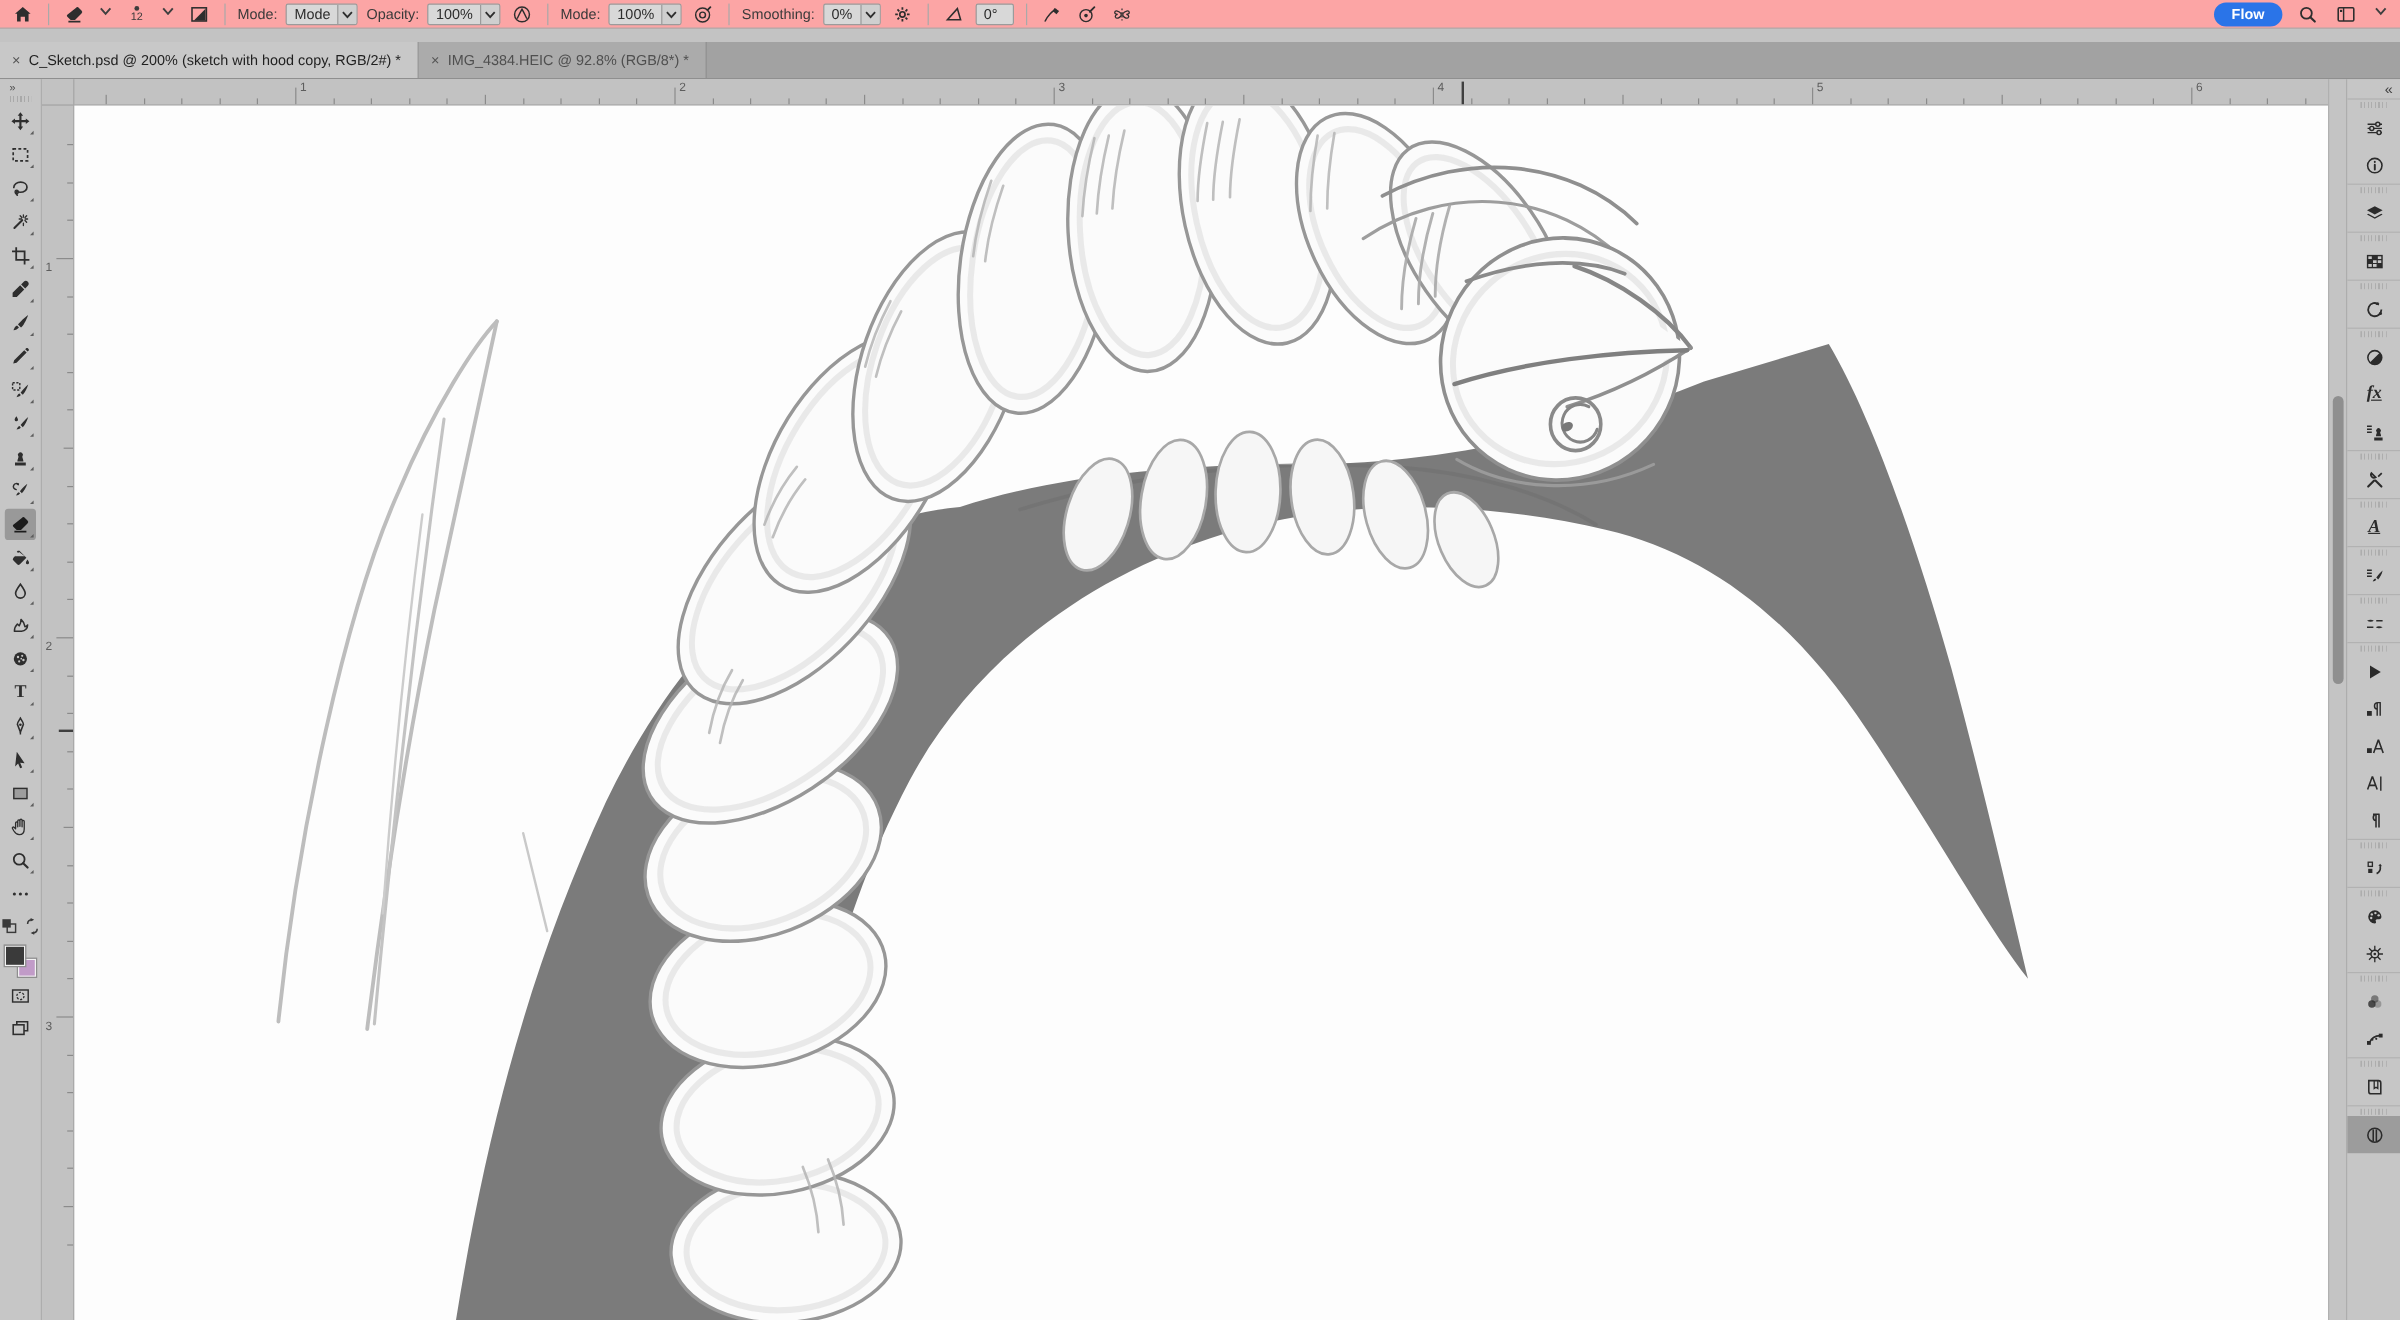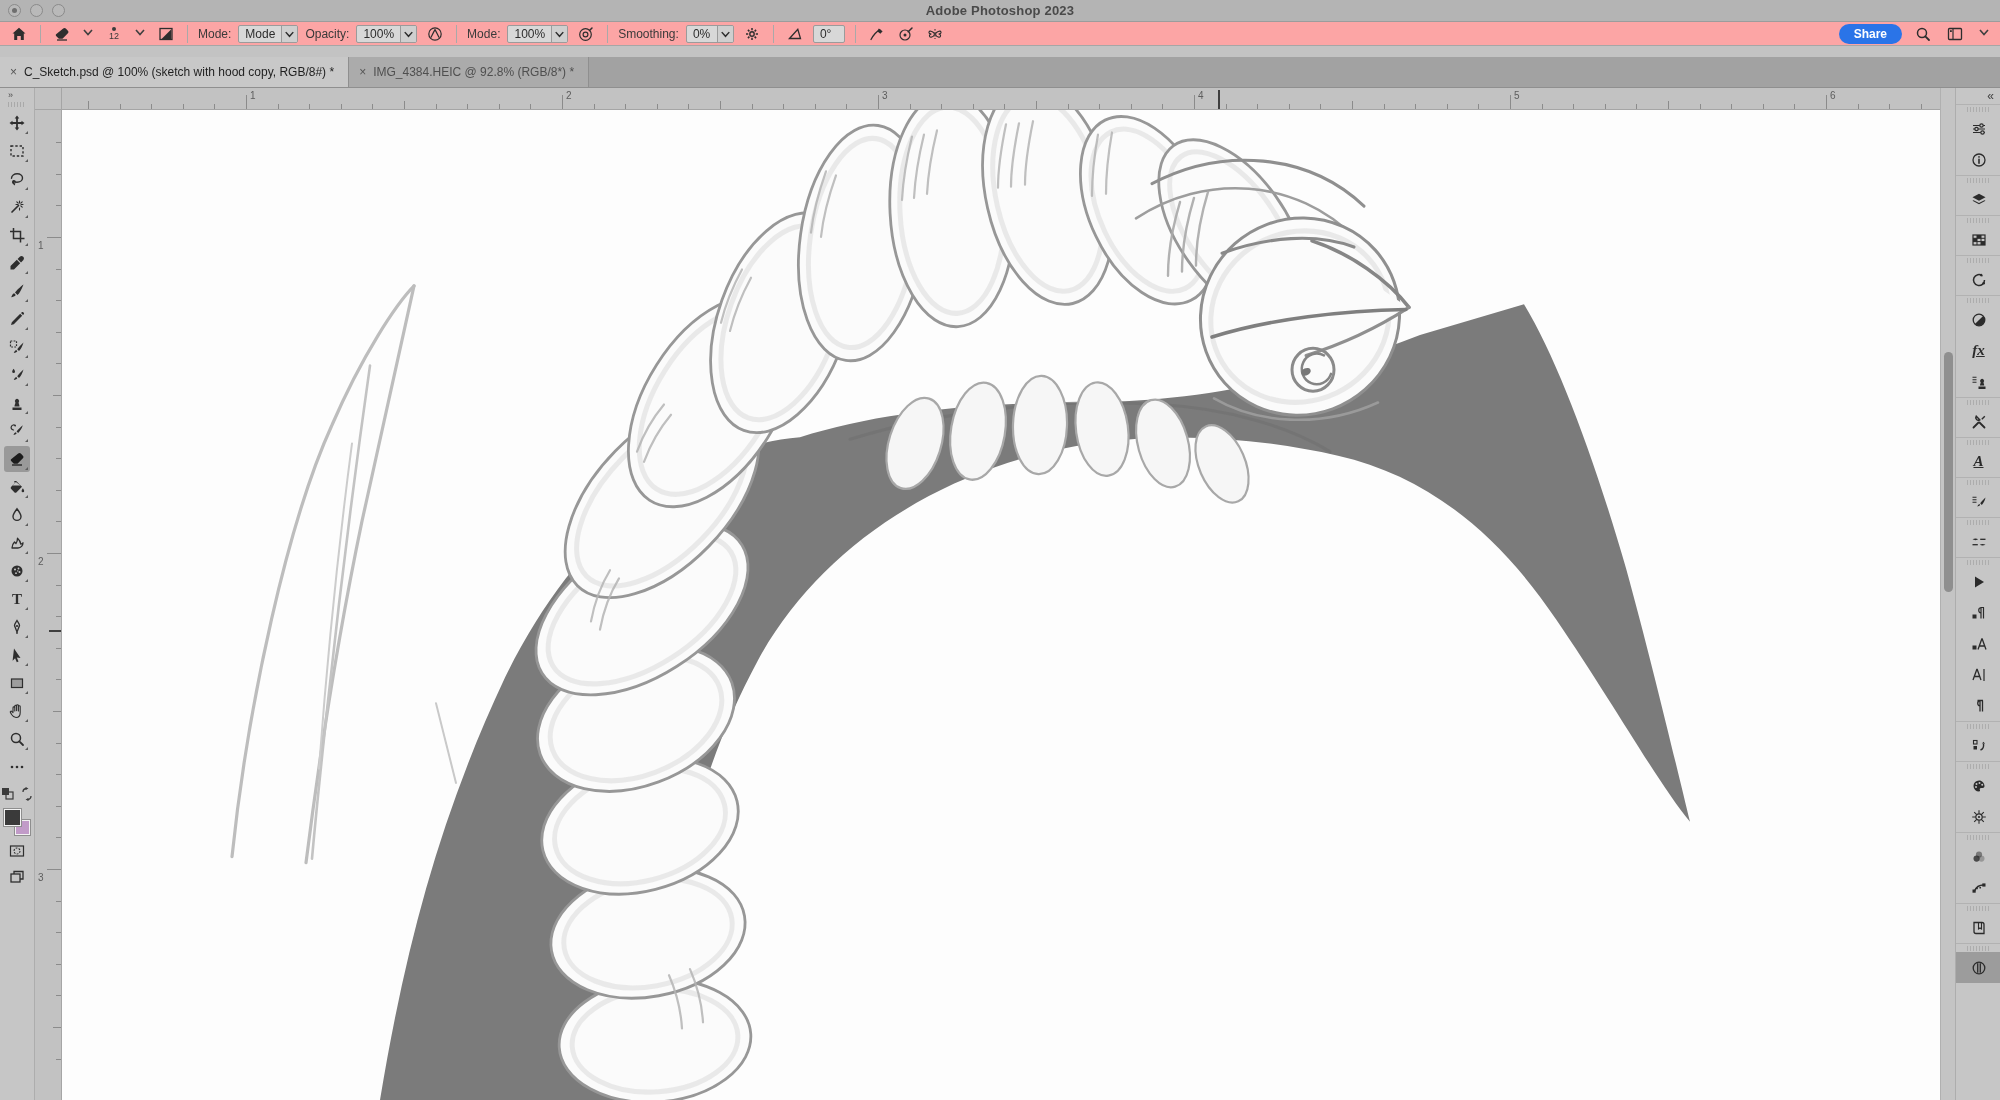--- a/index.html
+++ b/index.html
@@ -87,28 +87,20 @@
   .zoom-field { width:62px; height:100%; background:#cecece; border-right:1px solid #9f9f9f; display:flex; align-items:center; padding-left:10px; margin-left:35px; }
   .doc-info { margin-left:46px; }
   .status-chev { margin-left:60px; color:#4a4a4a; font-size:13px; }
   .hthumb { position:absolute; left:840px; top:7px; width:744px; height:8px; border-radius:4px; background:#8f8f8f; }
 </style>
 </head>
 <body>
 
 <div class="app">
 
-  <div class="titlebar">
-    <div class="traffic">
-      <div class="tl first"></div>
-      <div class="tl"></div>
-      <div class="tl"></div>
-    </div>
-    <div class="win-title">Adobe Photoshop 2023</div>
-  </div>
 
   <div class="optionsbar">
     <span class="iconbtn">
         <svg width="16" height="16" viewBox="0 0 16 16">
           <path d="M8 1.8 14.5 7.5H12.8V14H9.8V10H6.2V14H3.2V7.5H1.5Z" fill="currentColor"></path>
         </svg>
       </span>
     <span class="sep"></span>
     <span class="iconbtn">
         <svg width="16" height="16" viewBox="0 0 16 16">
@@ -213,21 +205,21 @@
           <path d="M10.2 5.8 14 2" stroke="currentColor" stroke-width="1.5" stroke-linecap="round"></path>
         </svg>
       </span>
     <span class="iconbtn">
         <svg width="16" height="16" viewBox="0 0 16 16">
           <path d="M8 3v10" stroke="currentColor" stroke-width="1" stroke-dasharray="1.6 1.4"></path>
           <path d="M7.3 7.4C5.4 5 2.4 4.4 2 6 1.6 7.3 3 7.9 4.4 8 3 8.2 2 9.2 2.6 10.4 3.4 11.9 6 11 7.3 9Z M8.7 7.4C10.6 5 13.6 4.4 14 6 14.4 7.3 13 7.9 11.6 8 13 8.2 14 9.2 13.4 10.4 12.6 11.9 10 11 8.7 9Z" fill="none" stroke="currentColor" stroke-width="1.1"></path>
         </svg>
       </span>
     <span class="obar-right">
-      <button class="share-btn">Share</button>
+      <button class="share-btn">Flow</button>
       <span class="iconbtn">
           <svg width="16" height="16" viewBox="0 0 16 16">
             <circle cx="7" cy="7" r="4.5" fill="none" stroke="currentColor" stroke-width="1.5"></circle>
             <path d="M10.3 10.3 14 14" stroke="currentColor" stroke-width="1.8" stroke-linecap="round"></path>
           </svg>
         </span>
       <span class="iconbtn">
           <svg width="16" height="16" viewBox="0 0 16 16">
             <rect x="1.5" y="2.5" width="13" height="11" rx="1" fill="none" stroke="currentColor" stroke-width="1.3"></rect>
             <path d="M6 2.5v11" stroke="currentColor" stroke-width="1.2"></path>
@@ -237,21 +229,21 @@
       <span class="chev"><svg width="16" height="16" viewBox="0 0 16 16">
             <path d="M4 6 8 10.5 12 6" fill="none" stroke="currentColor" stroke-width="1.6"></path>
           </svg></span>
     </span>
   </div>
 
   <div class="tabstrip"></div>
   <div class="tabbar">
       <div class="tab active">
         <span class="x">×</span>
-        <span>C_Sketch.psd @ 100% (sketch with hood copy, RGB/8#) *</span>
+        <span>C_Sketch.psd @ 200% (sketch with hood copy, RGB/2#) *</span>
       </div>
       <div class="tab inactive">
         <span class="x">×</span>
         <span>IMG_4384.HEIC @ 92.8% (RGB/8*) *</span>
       </div>
     </div>
 
   <div class="main">
 
     <div class="toolbar">

